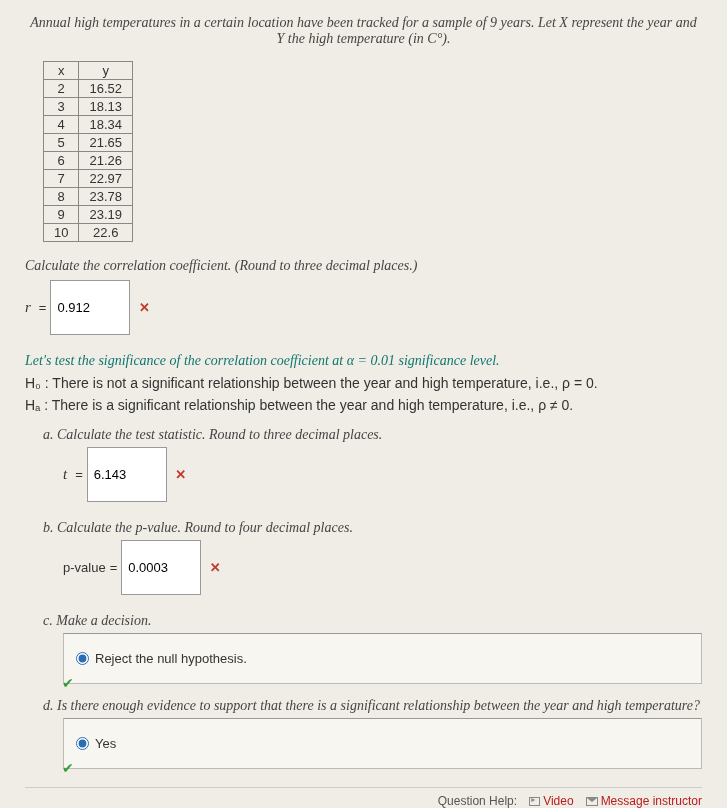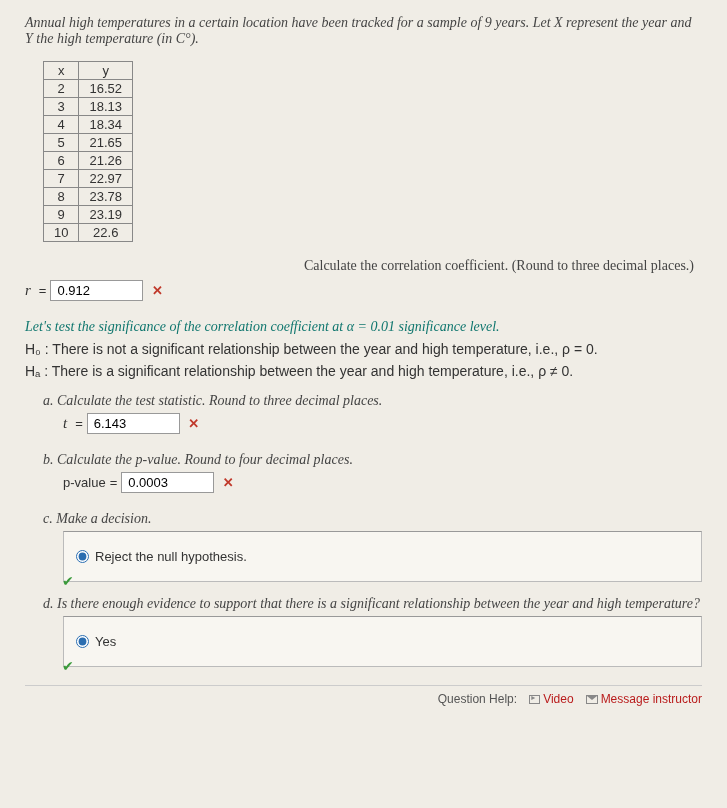--- a/index.html
+++ b/index.html
@@ -4,43 +4,43 @@
   <style>
     * { box-sizing: border-box; margin: 0; padding: 0; }
     body {
       font-family: Georgia, 'Times New Roman', serif;
       background: #f0ede6;
       color: #333;
       padding: 15px 25px;
       width: 727px;
       font-size: 14px;
     }
-    .intro { margin-bottom: 14px; font-style: italic; color: #444; }
+    .intro { margin-bottom: 14px; font-style: italic; color: #444; text-align: center; }
     .data-table {
       border-collapse: collapse;
       margin: 0 0 16px 18px;
       font-style: normal;
     }
     .data-table th, .data-table td {
       border: 1px solid #888;
       padding: 1px 10px;
       text-align: center;
       font-size: 13px;
       font-family: Arial, sans-serif;
       font-weight: normal;
     }
-    .instruction { color: #444; margin: 6px 8px; text-align: right; }
+    .instruction { font-style: italic; color: #444; margin: 6px 0; }
     .input-row { display: flex; align-items: center; margin: 4px 0 18px 0; font-family: Arial, sans-serif; font-size: 13px;}
     .input-label-math { font-family: 'Times New Roman', serif; font-style: italic; font-size: 15px; margin-right: 4px;}
     .eq { font-family: Arial, sans-serif; margin: 0 4px;}
     input.answer-box {
       border: 1px solid #999;
       background: #fff;
-      padding: 2px 6px;
-      width: 93px;
+      padding: 19px 6px;
+      width: 80px;
       font-size: 13px;
       font-family: Arial, sans-serif;
     }
     .mark-icon {
       display: inline-flex;
       width: 16px; height: 16px;
       align-items: center; justify-content: center;
       margin-left: 6px;
       font-weight: bold;
       font-family: Arial, sans-serif;

